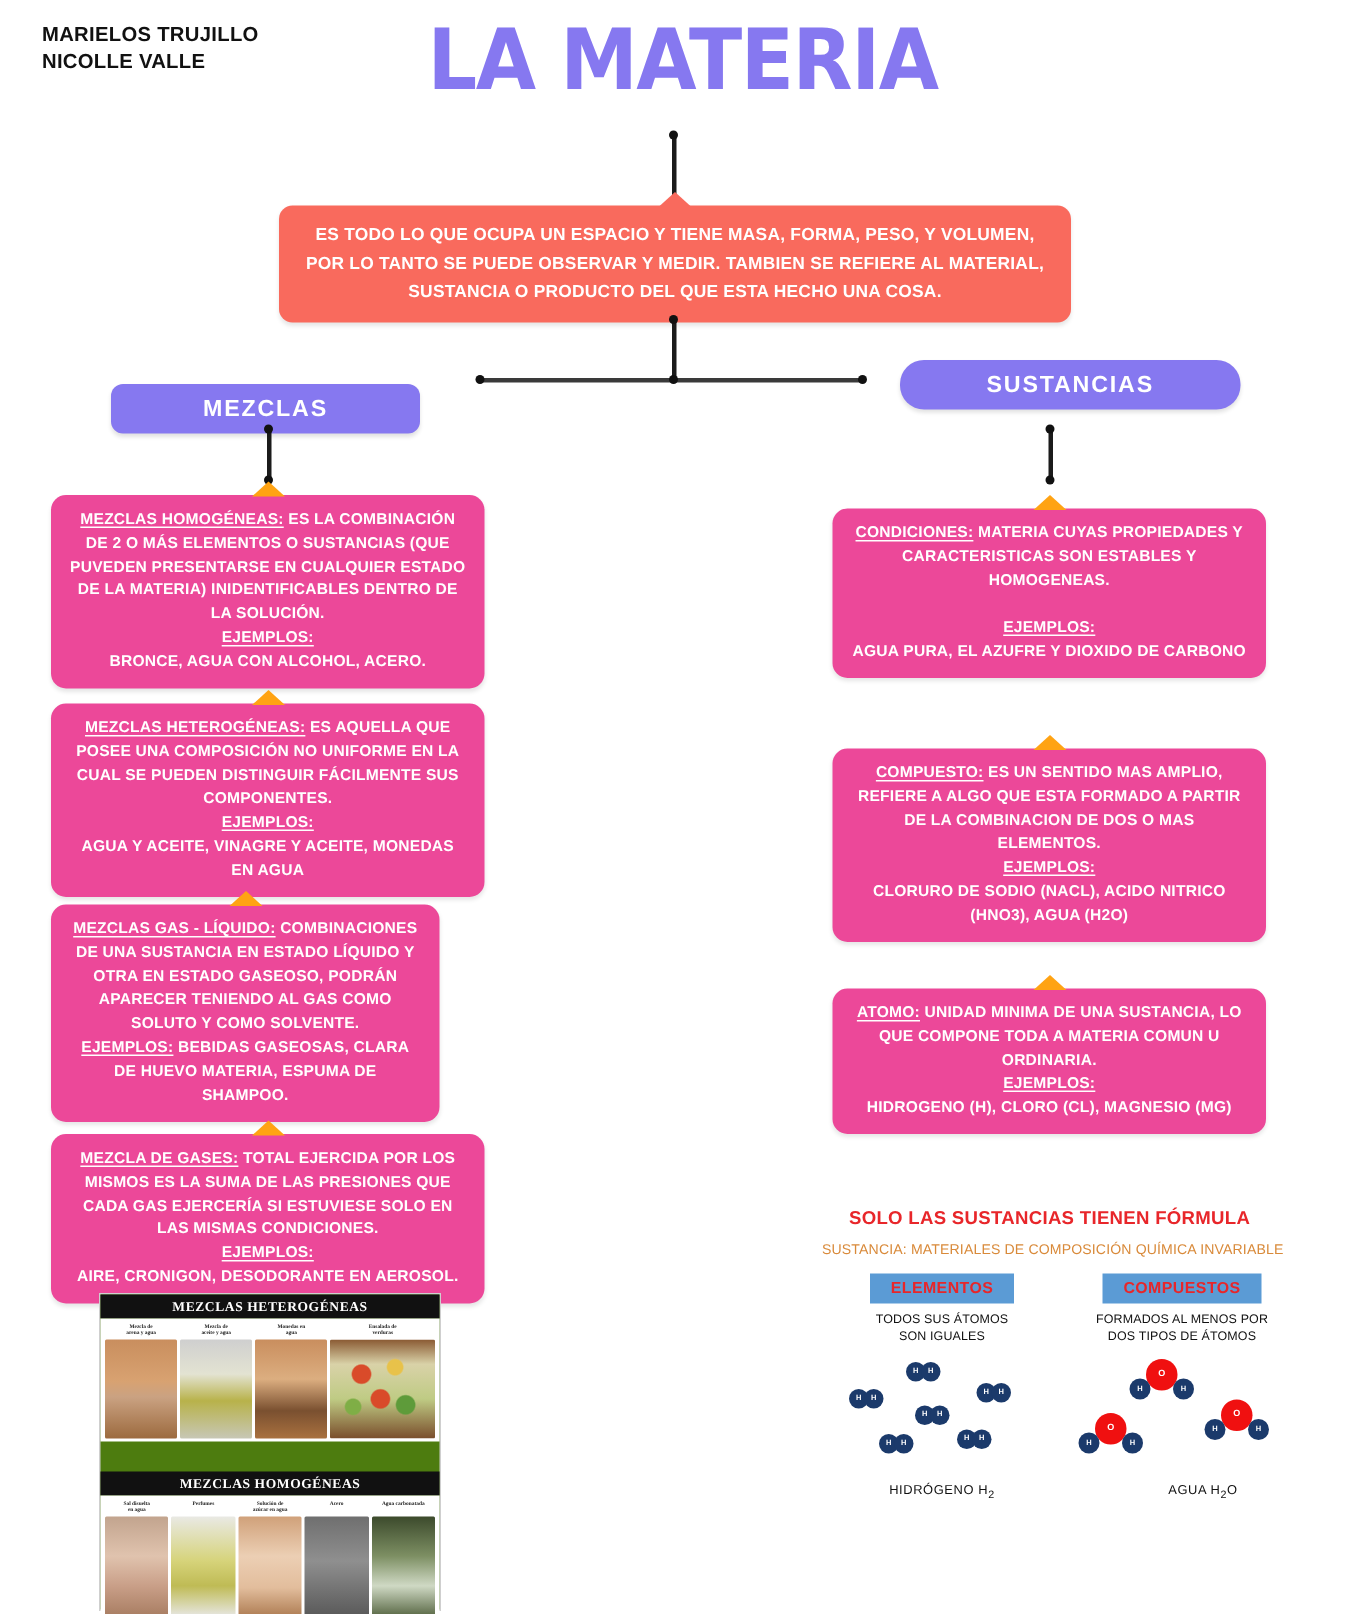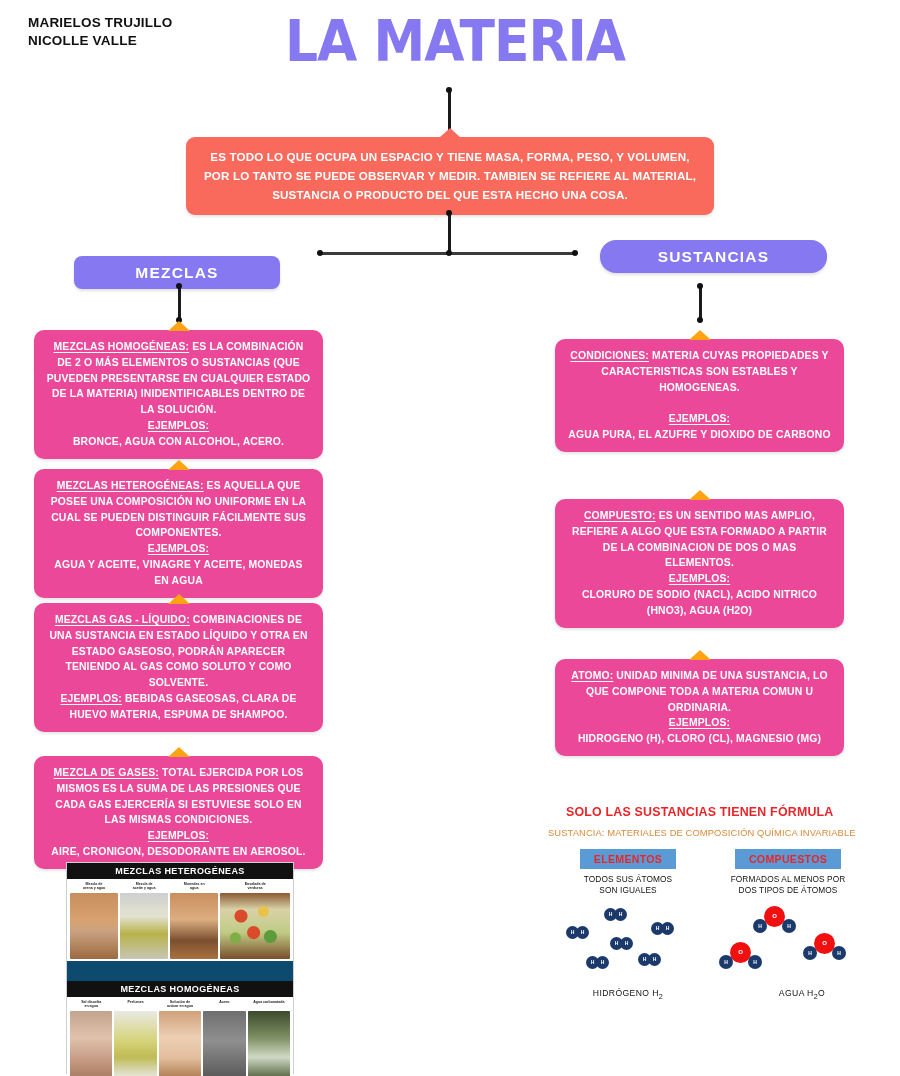--- a/index.html
+++ b/index.html
@@ -69,22 +69,22 @@
   .h2pair i:first-child{left:0;}
   .h2pair i:last-child{left:10px;}
   .water{position:absolute;width:44px;height:30px;}
   .water .o{position:absolute;left:12px;top:0;width:21px;height:21px;border-radius:50%;
     background:#F01010;color:#fff;font-size:6px;font-weight:bold;text-align:center;line-height:21px;}
   .water .h{position:absolute;top:13px;width:14px;height:14px;border-radius:50%;
     background:#1B3A6B;color:#fff;font-size:5px;font-weight:bold;text-align:center;line-height:14px;}
   .water .h.l{left:1px;} .water .h.r{left:30px;}
 
   
-  #collage{left:66px;top:862px;width:228px;height:212px;background:#0c4a6e;
-    border:1px solid #cfcfcf;box-sizing:border-box;}
+  #collage{left:66px;top:862px;width:228px;height:212px;background:#4d7c0f;
+    border:1px solid #cfcfcf;box-sizing:border-box;font-family:Liberation Serif, serif;}
   .cbar{background:#111;color:#fff;text-align:center;font-size:9px;font-weight:bold;
     letter-spacing:.4px;padding:3px 0;}
   .crow{display:flex;padding:3px 3px 2px 3px;gap:2px;background:#fff;}
   .cell{flex:1;text-align:center;}
   .ctitle{font-size:3.6px;font-weight:bold;color:#222;line-height:1.25;height:11px;}
   .cimg{height:66px;width:100%;border-radius:1px;}
   .ccap{font-size:2.7px;color:#333;line-height:1.2;height:10px;margin-top:1px;}
   .g-sand{background:linear-gradient(180deg,#c98e5e 0%,#d8a271 42%,#caa282 58%,#9c6a3e 100%);}
   .g-oil{background:linear-gradient(180deg,#cfcfcf 0%,#e3e3d2 35%,#b8b24a 62%,#c7c7b5 100%);}
   .g-coin{background:linear-gradient(180deg,#c98e5e 0%,#dcae80 40%,#7a5030 72%,#a9713f 100%);}
@@ -161,21 +161,21 @@
   <div class="notch"></div>
   <div>
     <u>MEZCLAS HETEROGÉNEAS:</u><span> ES AQUELLA QUE POSEE UNA COMPOSICIÓN NO UNIFORME EN LA CUAL SE PUEDEN DISTINGUIR FÁCILMENTE SUS COMPONENTES.</span>
   </div>
   <div>
     <u>EJEMPLOS:</u>
   </div>
   <div>AGUA Y ACEITE, VINAGRE Y ACEITE, MONEDAS EN AGUA</div>
 </div>
 
-<div class="abs sbox obox" style="left:34px;top:603px;width:289px;">
+<div class="abs sbox obox" style="left:34px;top:603px;width:259px;">
   <div class="notch"></div>
   <div>
     <u>MEZCLAS GAS - LÍQUIDO:</u><span> COMBINACIONES DE UNA SUSTANCIA EN ESTADO LÍQUIDO Y OTRA EN ESTADO GASEOSO, PODRÁN APARECER TENIENDO AL GAS COMO SOLUTO Y COMO SOLVENTE.</span>
   </div>
   <div>
     <u>EJEMPLOS:</u><span> BEBIDAS GASEOSAS, CLARA DE HUEVO MATERIA, ESPUMA DE SHAMPOO.</span>
   </div>
 </div>
 
 <div class="abs sbox obox" style="left:34px;top:756px;width:289px;">

